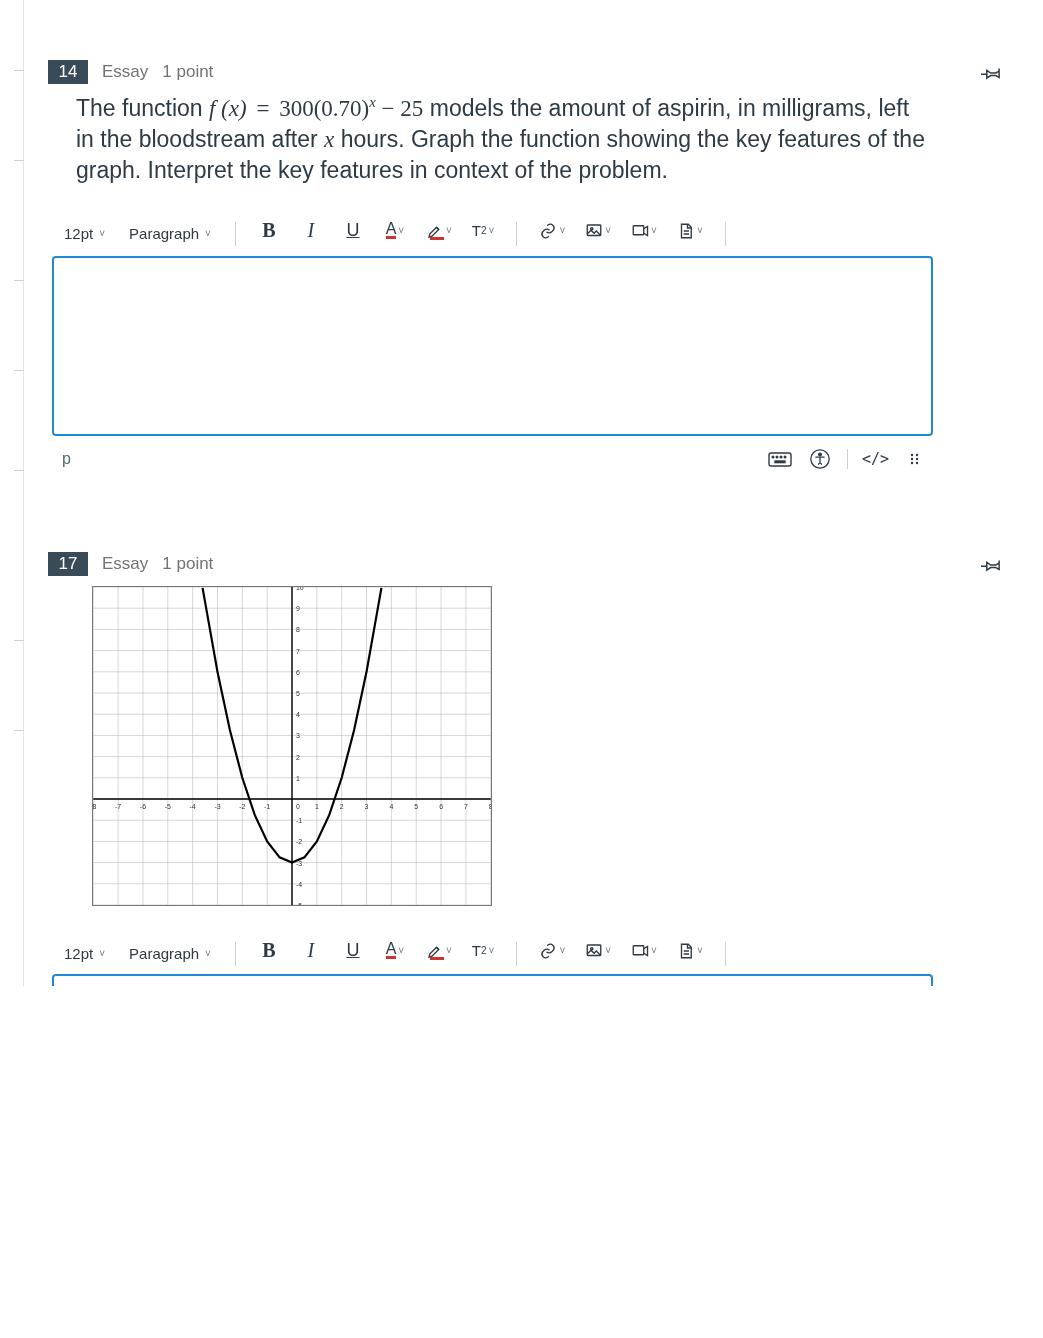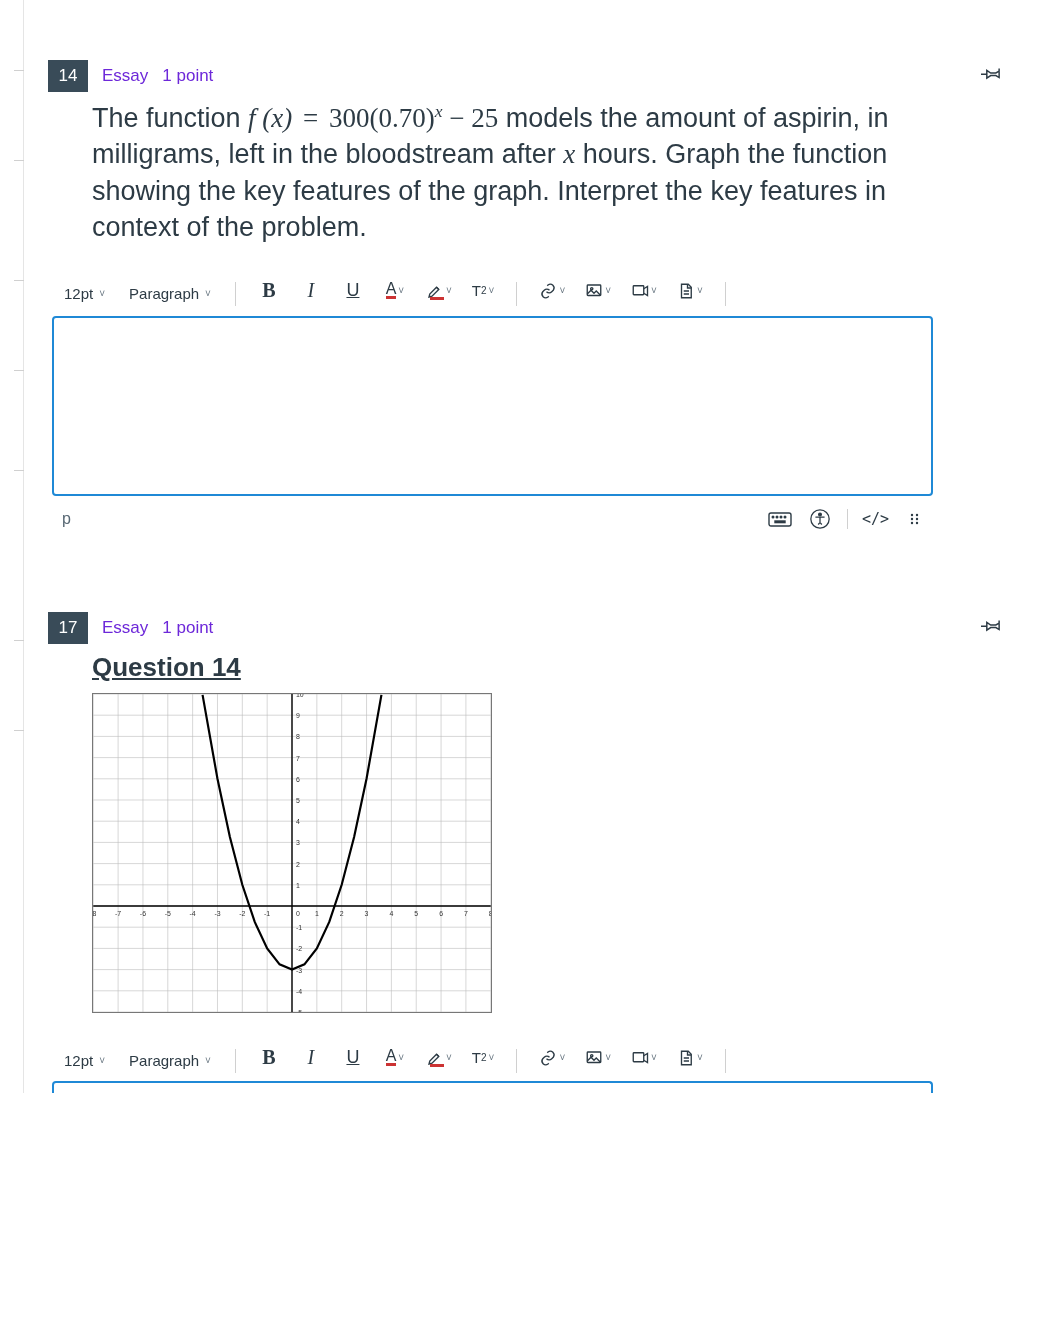--- a/index.html
+++ b/index.html
@@ -40,47 +40,47 @@
     align-items: center;
     gap: 14px;
     margin-bottom: 8px;
     margin-left: -4px;
   }
   .q-num {
     background: #394b58;
     color: #fff;
     font-size: 17px;
     width: 40px;
-    height: 32px;
+    height: 24px;
     display: flex;
     align-items: center;
     justify-content: center;
   }
   .q-type, .q-points {
-    color: #6d28d9;
+    color: #737373;
     font-size: 17px;
   }
   .pin {
     position: absolute;
     right: 40px;
     top: 2px;
     width: 22px;
     height: 22px;
     color: #2d3b45;
   }
   .q-title {
     font-weight: 700;
     font-size: 26px;
     text-decoration: underline;
     margin: 6px 0 2px 40px;
   }
   .q-body {
-    font-size: 27px;
+    font-size: 23px;
     line-height: 1.35;
-    margin-left: 40px;
+    margin-left: 24px;
     margin-bottom: 22px;
     color: #2d3b45;
   }
   .mfun { font-family: "Times New Roman", serif; font-style: italic; }
   .mnum { font-family: "Times New Roman", serif; font-style: normal; }
   .meq  { font-family: "Times New Roman", serif; font-style: normal; padding: 0 4px;}
   sup.mexp { font-family: "Times New Roman", serif; font-style: italic; font-size: 0.65em; }
 
   .rce-wrapper { margin-left: 0; }
   .toolbar {
@@ -280,21 +280,20 @@
     <span class="pin">
       <svg viewBox="0 0 24 24" width="22" height="22" fill="none" stroke="currentColor" stroke-width="1.6">
         <path d="M14 3l7 7-4 1-4 4-1 5-3-3-5 5 5-5-3-3 5-1 4-4 1-4z" transform="rotate(45 12 12)"></path>
       </svg>
     </span>
     <div class="q-header">
       <div class="q-num">17</div>
       <div class="q-type">Essay</div>
       <div class="q-points">1 point</div>
     </div>
-    <div class="q-title">Question 14</div>
 
     <div class="graph-box">
       <svg class="graph" id="parabola-svg" width="400" height="320" viewBox="0 0 400 320">
 
       <line x1="0" y1="0" x2="0" y2="320" stroke="#bbb" stroke-width="0.6"></line>
           <line x1="25" y1="0" x2="25" y2="320" stroke="#bbb" stroke-width="0.6"></line>
           <line x1="50" y1="0" x2="50" y2="320" stroke="#bbb" stroke-width="0.6"></line>
           <line x1="75" y1="0" x2="75" y2="320" stroke="#bbb" stroke-width="0.6"></line>
           <line x1="100" y1="0" x2="100" y2="320" stroke="#bbb" stroke-width="0.6"></line>
           <line x1="125" y1="0" x2="125" y2="320" stroke="#bbb" stroke-width="0.6"></line>

